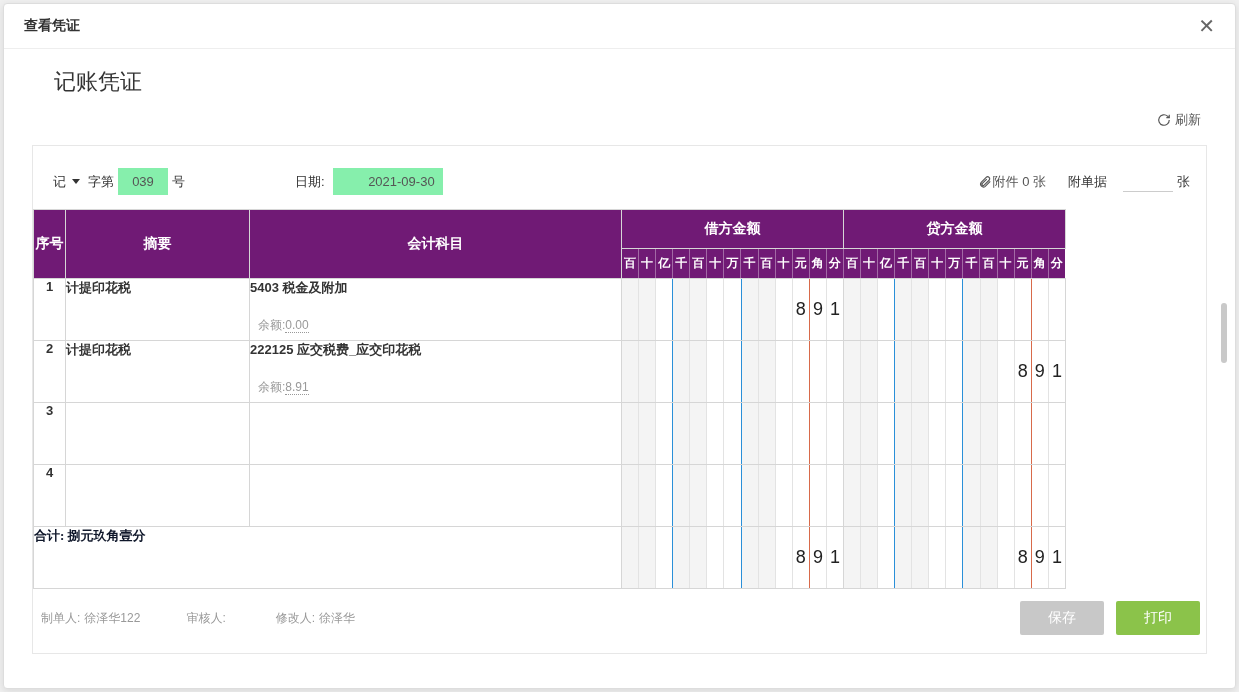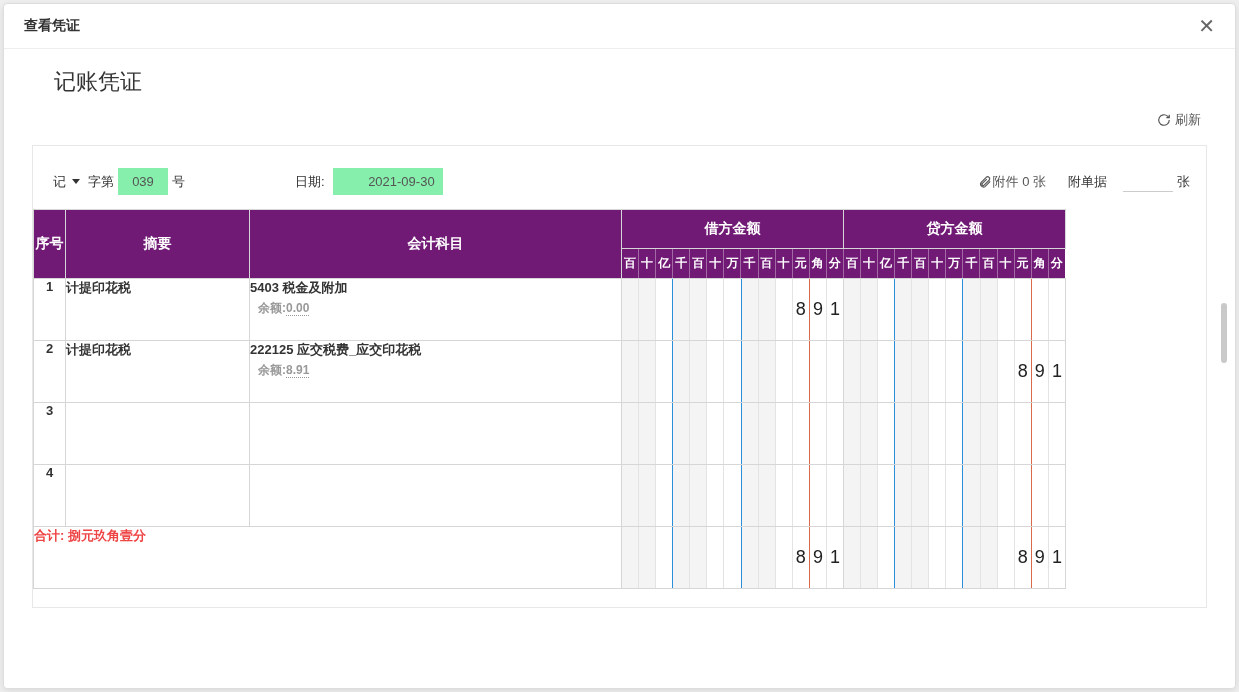--- a/index.html
+++ b/index.html
@@ -162,23 +162,23 @@
   padding: 6px 8px;
   color: #333;
   font-weight: 600;
   font-size: 13px;
   line-height: 1.4;
   position: relative;
 }
 .balance {
   color: #999;
   font-size: 12px;
-  font-weight: 700;
+  font-weight: 400;
   position: absolute;
-  bottom: 23px;
+  bottom: 6px;
   left: 8px;
 }
 .balance .val { border-bottom: 1px dotted #999; }
 .amount-cell {
   padding: 0;
   position: relative;
   height: 62px;
 }
 .amount-grid {
   display: flex;
@@ -198,22 +198,23 @@
 .digit:last-child { border-right: none; }
 .digit.alt { background: #f4f4f4; }
 
 .digit.sep-blue  { border-right-color: #2a8fd8; }
 .digit.sep-red   { border-right-color: #d86a4a; }
 .tot-row td { height: 56px; }
 .tot-label {
   padding: 0 10px;
   font-size: 14px;
   font-weight: 700;
-  color: #ef4444;
+  color: #0f172a;
   vertical-align: middle;
+  font-family: Liberation Serif, serif;
 }
 .foot-row {
   display: flex;
   align-items: center;
   padding: 12px 0 0 8px;
   font-size: 12px;
   color: #999;
   gap: 46px;
 }
 .foot-info { display: inline-flex; gap: 4px; }
@@ -546,17 +547,35 @@
                   <div class="digit"></div>
                   <div class="digit sep-red">8</div>
                   <div class="digit">9</div>
                   <div class="digit">1</div>
                 </div>
               </td>
             </tr>
           </tbody>
       </table>
 
+      <div class="foot-row">
+        <span class="foot-info">
+          <span>制单人:</span>
+          <span>徐泽华122</span>
+        </span>
+        <span class="foot-info">
+          <span>审核人:</span>
+          <span></span>
+        </span>
+        <span class="foot-info">
+          <span>修改人:</span>
+          <span>徐泽华</span>
+        </span>
+        <div class="btns">
+          <button class="btn btn-save">保存</button>
+          <button class="btn btn-print">打印</button>
+        </div>
+      </div>
     </div>
 
     <div class="scroll-track"></div>
   </div>
 </div>
 
 </body></html>

